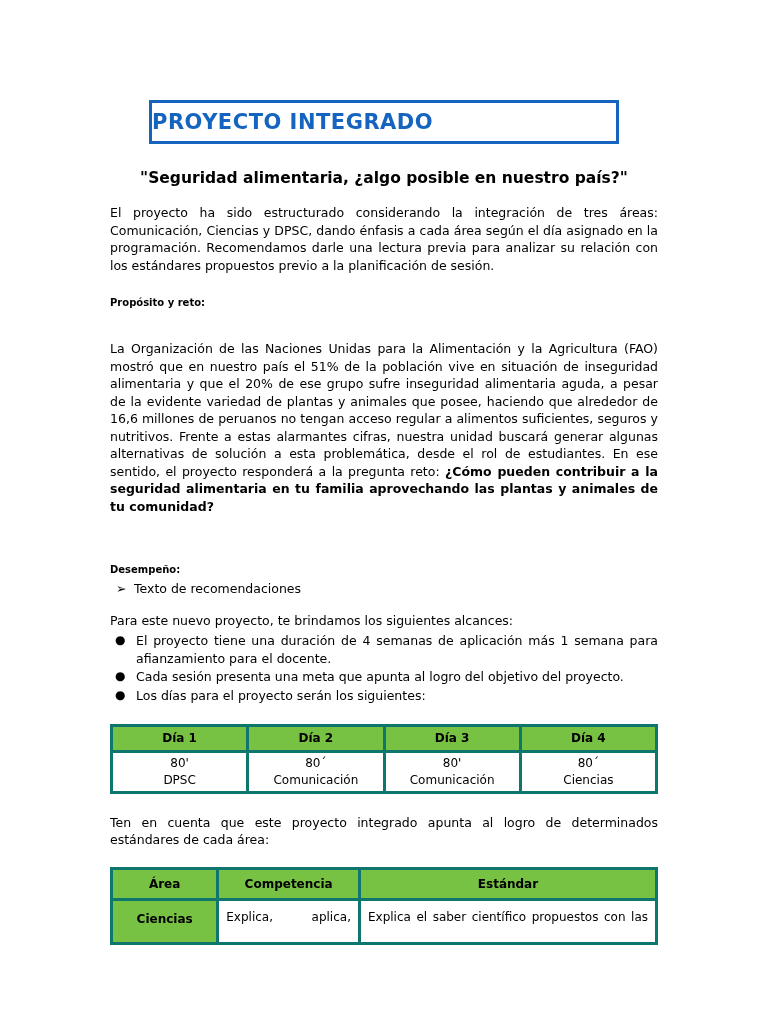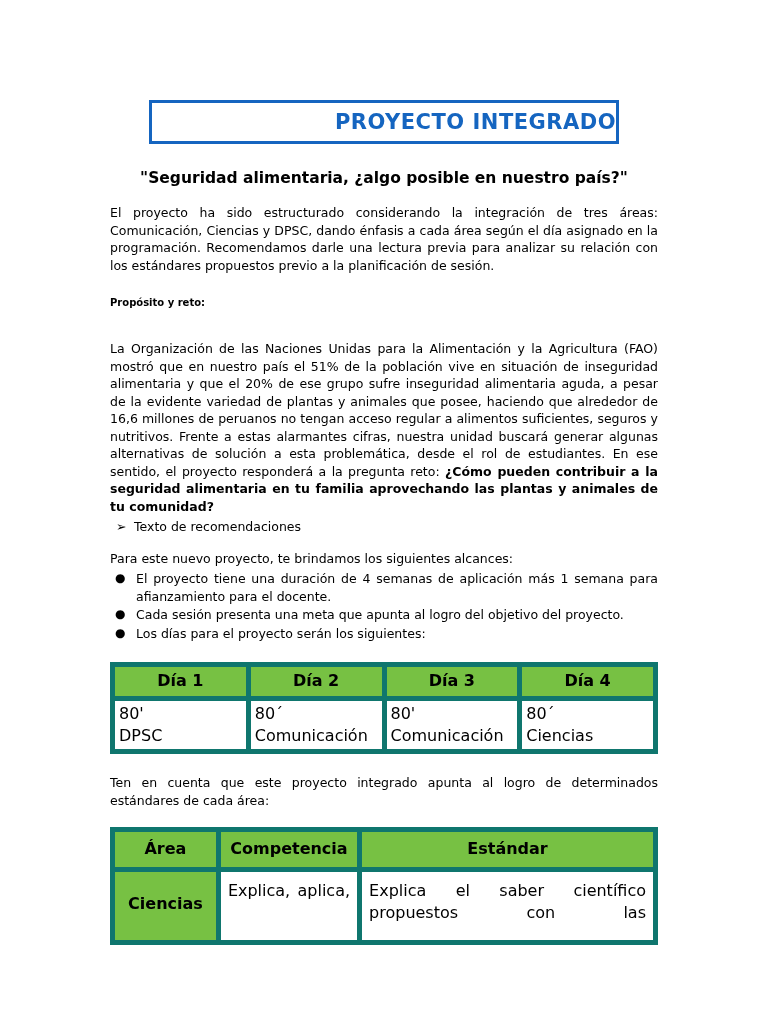--- a/index.html
+++ b/index.html
@@ -11,21 +11,21 @@
     color: #000;
     overflow: hidden;
     position: relative;
     margin: 0 auto;
   }
   .title-box {
     width: 470px;
     margin: 100px auto 7px;
     border: 3px solid var(--title-blue, #1565C0);
     padding: 7px 0;
-    text-align: right;
+    text-align: left;
     background: #fff;
   }
   .title-text {
     color: var(--title-blue, #1565C0);
     font-weight: bold;
     font-size: 21px;
     letter-spacing: 0.5px;
   }
   .subtitle {
     width: 500px;
@@ -46,26 +46,26 @@
   .purpose-para { margin-top: 30px; }
   .bold { font-weight: bold; }
   .mt-xl { margin-top: 48px; }
   .arrow-item { display: flex; margin-top: 3px; }
   .arrow-item .marker { width: 24px; padding-left: 6px; flex: none; }
   .bullet-list { margin-top: 3px; }
   .bullet-item { display: flex; text-align: justify; margin-top: 1px; }
   .bullet-item .marker { width: 26px; padding-left: 5px; flex: none; font-size: 12px; }
   .bullet-item .bullet-text { flex: 1; }
   table { border-collapse: collapse; width: 100%; table-layout: fixed; }
-  th, td { border: 5px solid #0f766e; font-size: 16px; }
+  th, td { border: 3px solid #0f766e; font-size: 12px; }
   th { font-weight: bold; text-align: center; padding: 3px 4px; }
   .green { background: var(--table-green, #77C143); }
   .days-table { margin-top: 20px; }
   .days-table th { width: 25%; }
-  .days-table td { padding: 2px 4px; line-height: 1.4; margin-left: 30px; }
+  .days-table td { text-align: center; padding: 2px 4px; line-height: 1.4; margin-left: 30px; }
   .standards-table { margin-top: 18px; }
   .standards-table th { padding: 6px 4px; }
   .col-area { width: 19.5%; }
   .col-comp { width: 26%; }
   .col-std  { width: 54.5%; border-radius: 7px; }
   .cell-area {
     text-align: center; font-weight: bold;
     vertical-align: middle; padding: 10px 4px 14px;
   }
   .cell-justify {
@@ -92,20 +92,21 @@
       <span>El proyecto ha sido estructurado considerando la integración de tres áreas: Comunicación, Ciencias y DPSC, dando énfasis a cada área según el día asignado en la programación. Recomendamos darle una lectura previa para analizar su relación con los estándares propuestos previo a la planificación de sesión.</span>
     </p>
 
     <p class="heading">Propósito y reto:</p>
 
     <p class="para purpose-para">
       <span>La Organización de las Naciones Unidas para la Alimentación y la Agricultura (FAO) mostró que en nuestro país el 51% de la población vive en situación de inseguridad alimentaria y que el 20% de ese grupo sufre inseguridad alimentaria aguda, a pesar de la evidente variedad de plantas y animales que posee, haciendo que alrededor de 16,6 millones de peruanos no tengan acceso regular a alimentos suficientes, seguros y nutritivos. Frente a estas alarmantes cifras, nuestra unidad buscará generar algunas alternativas de solución a esta problemática, desde el rol de estudiantes. En ese sentido, el proyecto responderá a la pregunta reto:</span>
       <span class="bold">¿Cómo pueden contribuir a la seguridad alimentaria en tu familia aprovechando las plantas y animales de tu comunidad?</span>
     </p>
 
+    <p class="heading mt-xl">Desempeño:</p>
 
     <div class="arrow-item">
       <span class="marker">➢</span>
       <span>Texto de recomendaciones</span>
     </div>
 
     <p class="para">Para este nuevo proyecto, te brindamos los siguientes alcances:</p>
 
     <div class="bullet-list">
       <div class="bullet-item">

